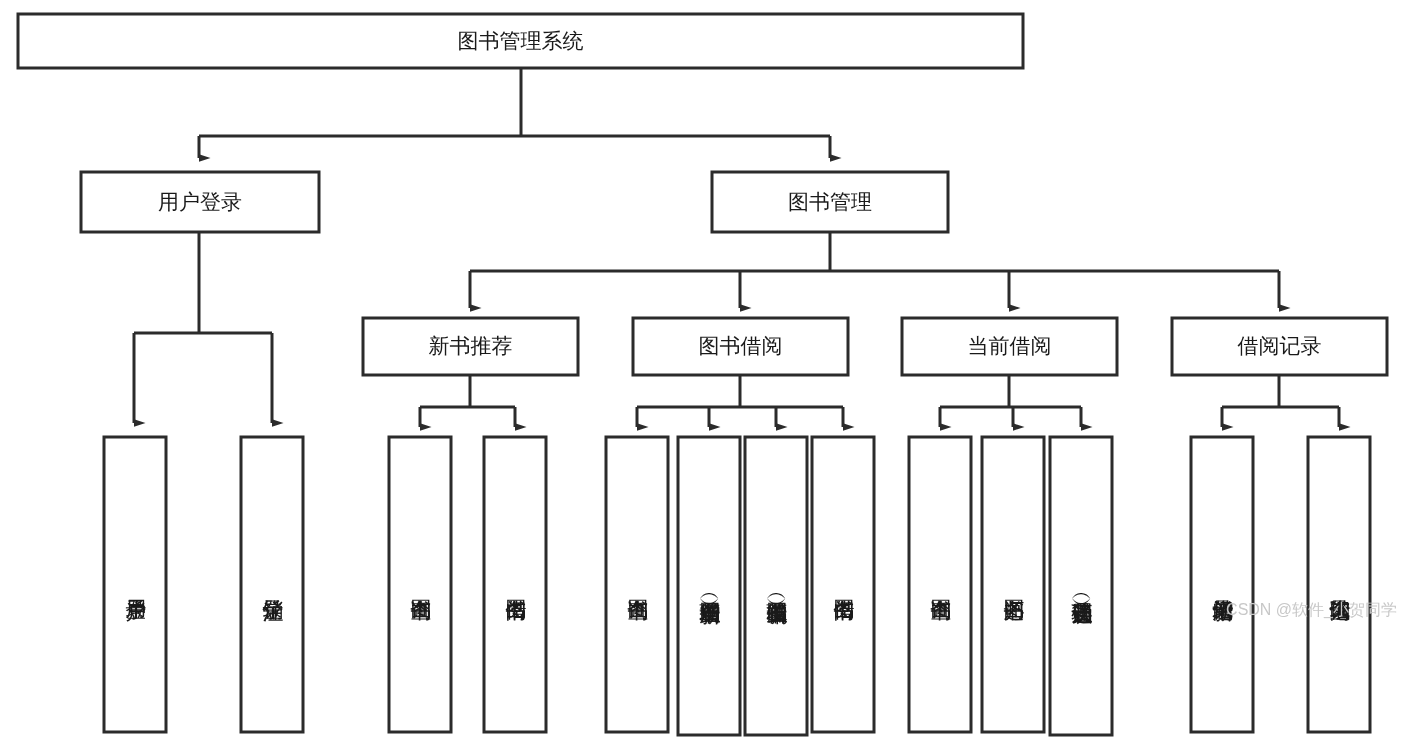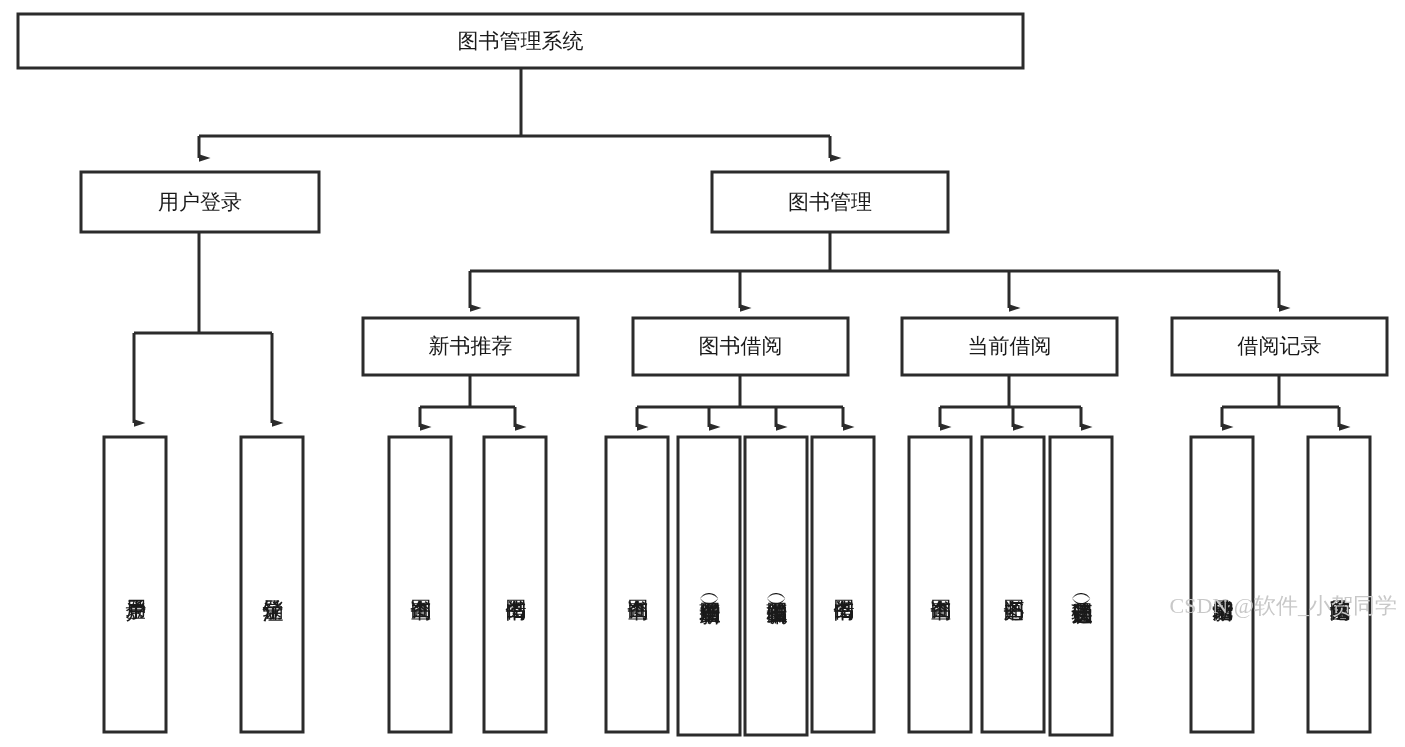--- a/index.html
+++ b/index.html
@@ -51,22 +51,22 @@
   }
   .arrow-head {
     fill: #2b2b2b;
     stroke: none;
   }
   .watermark {
     position: absolute;
     right: 8px;
     bottom: 6px;
     color: #c8c8c8;
-    font-size: 22px;
-    font-family: Liberation Serif, serif;
+    font-size: 16px;
+    font-family: Liberation Sans, sans-serif;
     white-space: nowrap;
     user-select: none;
   }
 </style>
 </head>
 <body>
 
 <div id="diagram-root">
 
   <svg id="flow" viewBox="0 0 1405 747">

